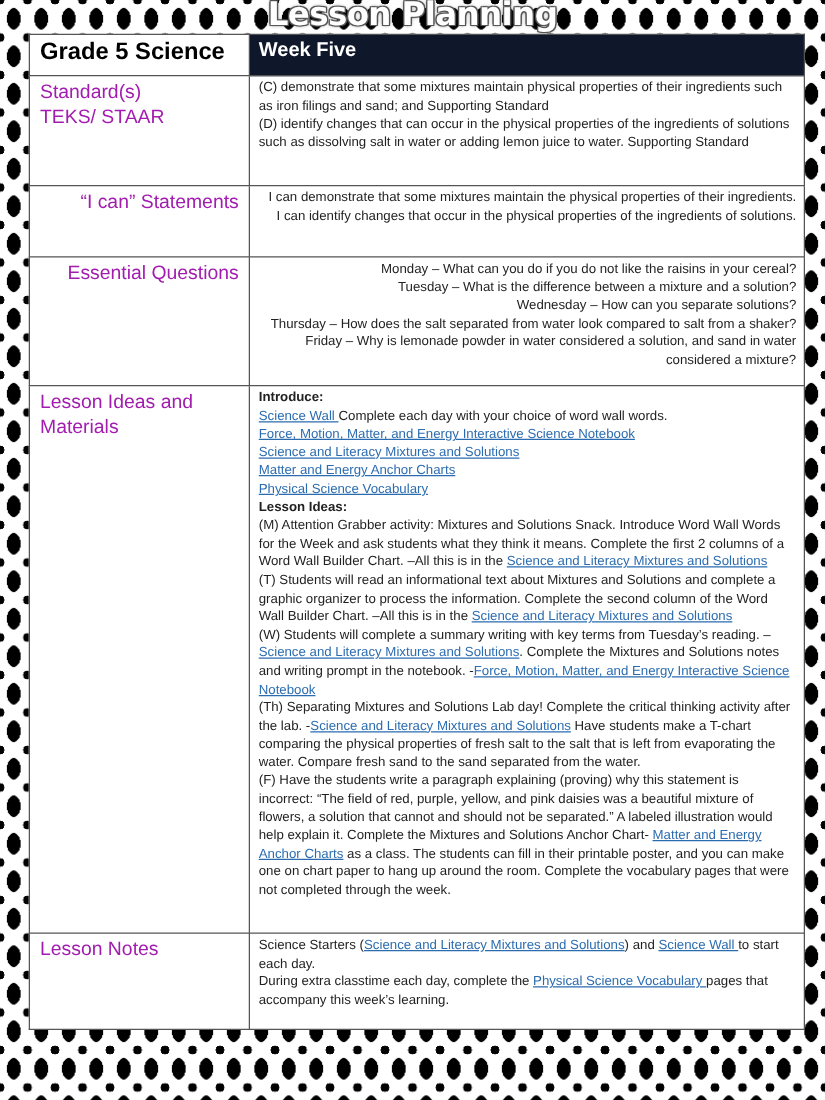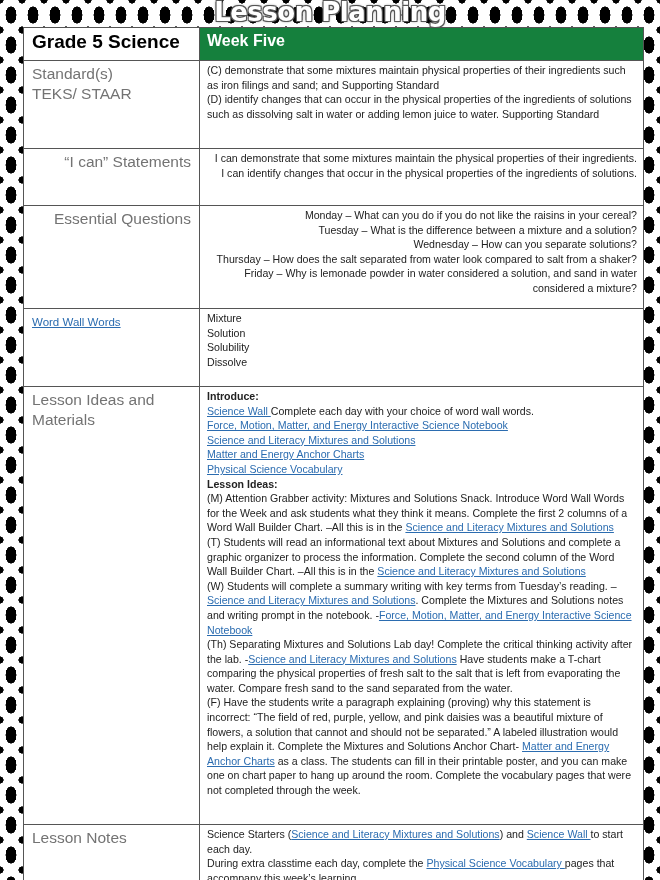--- a/index.html
+++ b/index.html
@@ -31,22 +31,22 @@
     border-collapse:collapse; background:#fff;
     z-index:1;
   }
   table.plan td {
     border:1.5px solid #555; vertical-align:top;
     padding:0;
   }
   td.lcol { width:159px; padding:3px 8px 0 8px !important; }
   td.rcol { padding:2px 6px 2px 7px !important; }
   .hdr-left { font-weight:bold; font-size:19px; line-height:22px; color:#000; }
-  .hdr-right { background:#15803d; color:#fff; font-weight:bold; font-size:16px; line-height:22px; }
-  .label { font-size:15.5px; line-height:20px; color:#737373; }
+  .hdr-right { background:#0f172a; color:#fff; font-weight:bold; font-size:16px; line-height:22px; }
+  .label { font-size:15.5px; line-height:20px; color:#a21caf; }
   .body { font-size:10.6px; line-height:14.6px; color:#222; }
   .link { color:#2b6cb0; text-decoration:underline; cursor:pointer; }
   .lbl-link { color:#2b6cb0; text-decoration:underline; font-size:11.5px; cursor:pointer; }
   .bold { font-weight:bold; }
   .r-header td { height:28px; }
   .r-std td { height:83px; }
   .r-ican td { height:52px;text-align:right; }
   .r-eq td { height:98px;text-align:right; }
   .r-ww td { height:73px; }
   .r-lesson td { height:433px; }
@@ -89,29 +89,20 @@
     <td class="lcol label"><span>Essential Questions</span></td>
     <td class="rcol body">
       <div>Monday – What can you do if you do not like the raisins in your cereal?</div>
       <div>Tuesday – What is the difference between  a mixture and a solution?</div>
       <div>Wednesday – How can you separate solutions?</div>
       <div>Thursday – How does the salt separated from water look compared to salt from a shaker?</div>
       <div>Friday – Why is lemonade powder  in water considered a solution, and sand in water considered a mixture?</div>
     </td>
   </tr>
 
-  <tr class="r-ww">
-    <td class="lcol"><a class="lbl-link">Word Wall Words</a></td>
-    <td class="rcol body">
-      <div>Mixture</div>
-      <div>Solution</div>
-      <div>Solubility</div>
-      <div>Dissolve</div>
-    </td>
-  </tr>
 
   <tr class="r-lesson">
     <td class="lcol label"><span>Lesson Ideas and Materials</span></td>
     <td class="rcol body">
       <div class="bold">Introduce:</div>
       <div><a class="link">Science Wall </a><span>Complete each day with your choice of word wall words.</span></div>
       <div><a class="link">Force, Motion, Matter, and Energy  Interactive Science Notebook</a></div>
       <div><a class="link">Science and Literacy Mixtures and Solutions</a></div>
       <div><a class="link">Matter and Energy  Anchor Charts</a></div>
       <div><a class="link">Physical Science Vocabulary</a></div>

